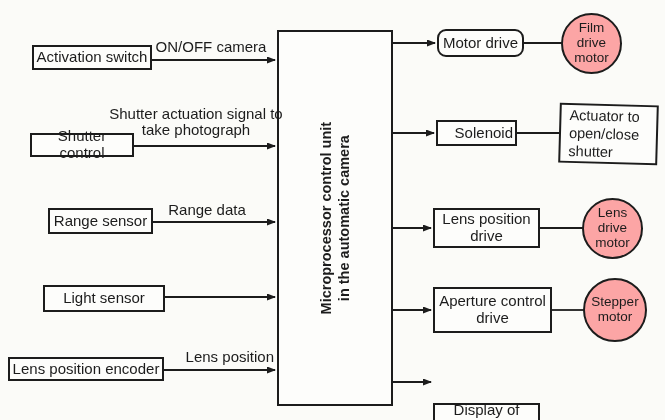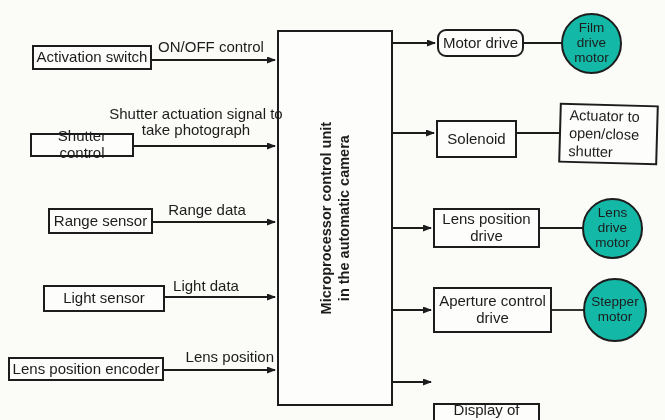--- a/index.html
+++ b/index.html
@@ -30,21 +30,21 @@
     text-align: center;
     font-size: 15px;
     line-height: 1.12;
     box-sizing: border-box;
     padding: 1px 2px;
   }
   .circle {
     position: absolute;
     border: 2px solid #1c1c1c;
     border-radius: 50%;
-    background: #14b8a6;
+    background: #fca5a5;
     display: flex;
     align-items: center;
     justify-content: center;
     text-align: center;
     font-size: 13.5px;
     line-height: 1.1;
     box-sizing: border-box;
     padding: 2px;
   }
   .center-box {
@@ -127,30 +127,29 @@
   <div class="box" style="left:48px;  top:208px; width:105px; height:26px;">
       <span>Range sensor</span>
     </div>
   <div class="box" style="left:43px;  top:285px; width:122px; height:27px;">
       <span>Light sensor</span>
     </div>
   <div class="box" style="left:8px;   top:357px; width:156px; height:24px;">
       <span>Lens position encoder</span>
     </div>
 
-  <div class="signal-label nowrap" style="left:151px; top:39px;  width:120px;">ON/OFF control</div>
+  <div class="signal-label nowrap" style="left:151px; top:39px;  width:120px;">ON/OFF camera</div>
   <div class="signal-label" style="left:106px; top:106px; width:180px;">Shutter actuation signal to take photograph</div>
   <div class="signal-label nowrap" style="left:147px; top:202px; width:120px;">Range data</div>
-  <div class="signal-label nowrap" style="left:146px; top:278px; width:120px;">Light data</div>
   <div class="signal-label nowrap" style="left:154px; top:349px; width:120px;text-align:right;">Lens position</div>
 
   <div class="box" style="left:437px; top:29px;  width:87px;  height:28px;border-radius:9px;">
       <span>Motor drive</span>
     </div>
-  <div class="box" style="left:436px; top:120px; width:81px;  height:38px;">
+  <div class="box" style="left:436px; top:120px; width:81px;  height:26px;justify-content:flex-end;">
       <span>Solenoid</span>
     </div>
   <div class="box" style="left:433px; top:208px; width:107px; height:40px;">
       <span>Lens position drive</span>
     </div>
   <div class="box" style="left:433px; top:287px; width:119px; height:46px;">
       <span>Aperture control drive</span>
     </div>
   <div class="box" style="left:433px; top:358px; width:107px; height:49px;margin-top:45px;">
       <span>Display of data in viewfinder</span>

